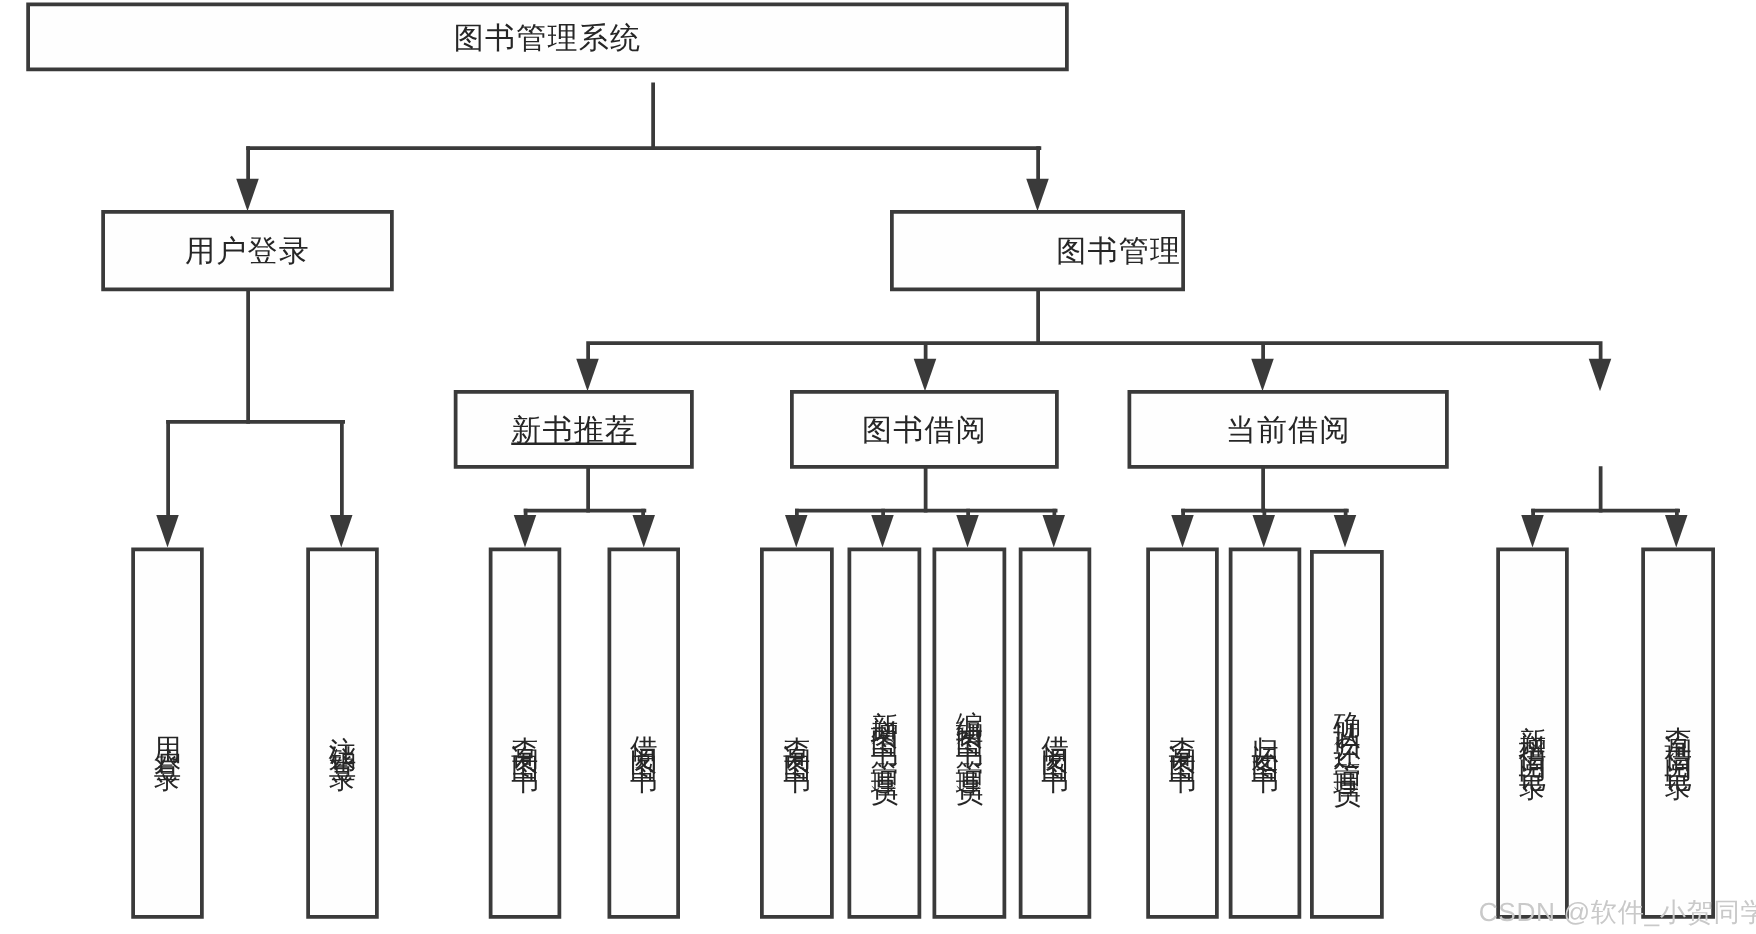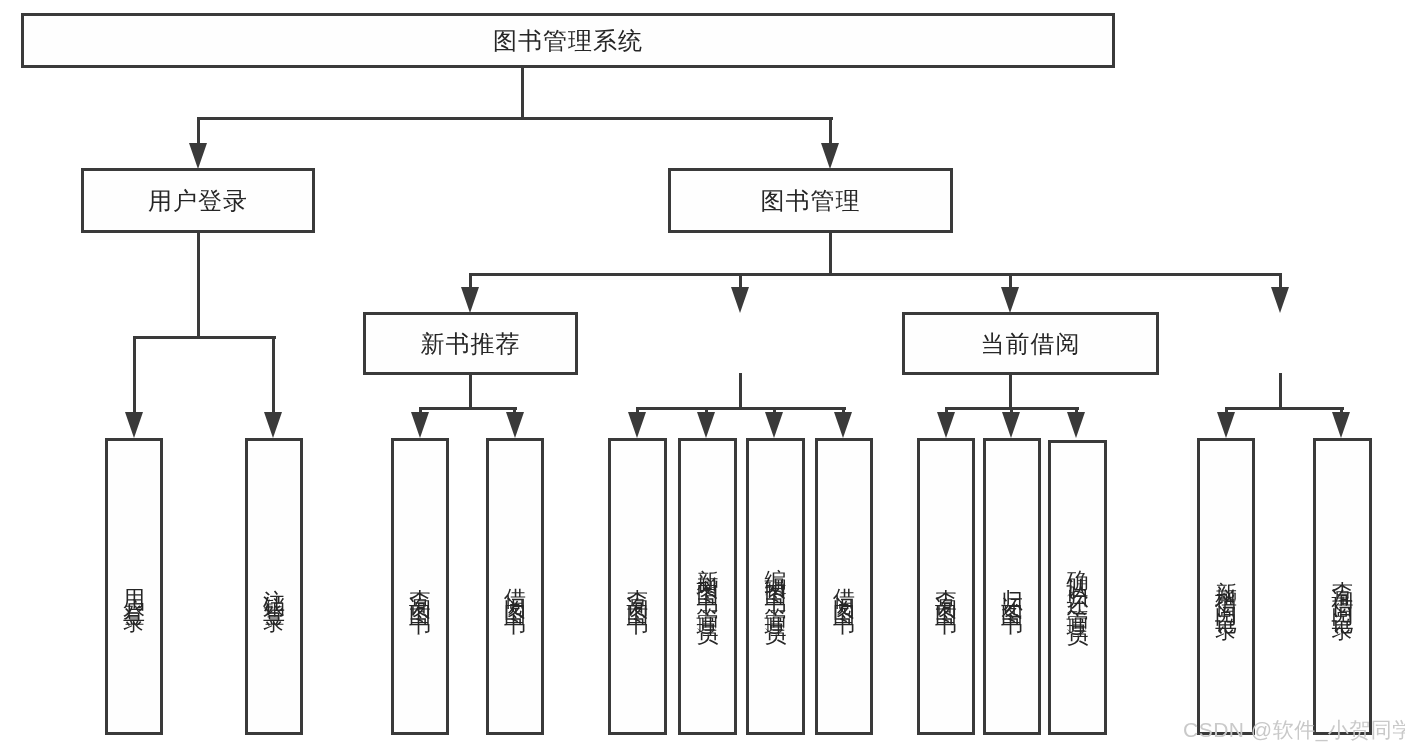--- a/index.html
+++ b/index.html
@@ -57,35 +57,35 @@
     letter-spacing: 0.5px;
     z-index: 10;
     white-space: nowrap;
   }
 </style>
 </head>
 <body>
 
 <div class="stage">
 
-  <div class="box" style="left:21px; top:13px; width:1094px; height:55px;">
+  <div class="box" style="left:21px; top:2px; width:834px; height:55px;">
     <span>图书管理系统</span>
   </div>
 
   <div class="vline" style="left:521px; top:66px; height:54px;"></div>
   <div class="hline" style="left:197px; top:117px; width:636px;"></div>
   <div class="vline" style="left:197px; top:117px; height:30px;"></div>
   <div class="vline" style="left:829px; top:117px; height:30px;"></div>
   <div class="arrow" style="left:189px; top:143px;"></div>
   <div class="arrow" style="left:821px; top:143px;"></div>
 
   <div class="box" style="left:81px; top:168px; width:234px; height:65px;">
     <span>用户登录</span>
   </div>
-  <div class="box" style="left:668px; top:168px; width:285px; height:65px;">
+  <div class="box" style="left:712px; top:168px; width:236px; height:65px;justify-content:flex-end;">
     <span>图书管理</span>
   </div>
 
   <div class="vline" style="left:197px; top:231px; height:108px;"></div>
   <div class="hline" style="left:133px; top:336px; width:143px;"></div>
   <div class="vline" style="left:133px; top:336px; height:80px;"></div>
   <div class="vline" style="left:272px; top:336px; height:80px;"></div>
   <div class="arrow" style="left:125px; top:412px;"></div>
   <div class="arrow" style="left:264px; top:412px;"></div>
 
@@ -93,22 +93,25 @@
   <div class="hline" style="left:469px; top:273px; width:813px;"></div>
   <div class="vline" style="left:469px; top:276px; height:13px;"></div>
   <div class="vline" style="left:739px; top:276px; height:13px;"></div>
   <div class="vline" style="left:1009px; top:276px; height:13px;"></div>
   <div class="vline" style="left:1279px; top:276px; height:13px;"></div>
   <div class="arrow" style="left:461px; top:287px;"></div>
   <div class="arrow" style="left:731px; top:287px;"></div>
   <div class="arrow" style="left:1001px; top:287px;"></div>
   <div class="arrow" style="left:1271px; top:287px;"></div>
 
-  <div class="box" style="left:363px; top:312px; width:215px; height:63px;">
+  <div class="box" style="left:363px; top:312px; width:192px; height:63px;text-decoration:underline;">
     <span>新书推荐</span>
+  </div>
+  <div class="box" style="left:632px; top:312px; width:215px; height:63px;">
+    <span>图书借阅</span>
   </div>
   <div class="box" style="left:902px; top:312px; width:257px; height:63px;">
     <span>当前借阅</span>
   </div>
 
   <div class="vline" style="left:469px; top:373px; height:37px;"></div>
   <div class="hline" style="left:419px; top:407px; width:98px;"></div>
   <div class="vline" style="left:419px; top:407px; height:8px;"></div>
   <div class="vline" style="left:513px; top:407px; height:8px;"></div>
   <div class="arrow" style="left:411px; top:412px;"></div>

